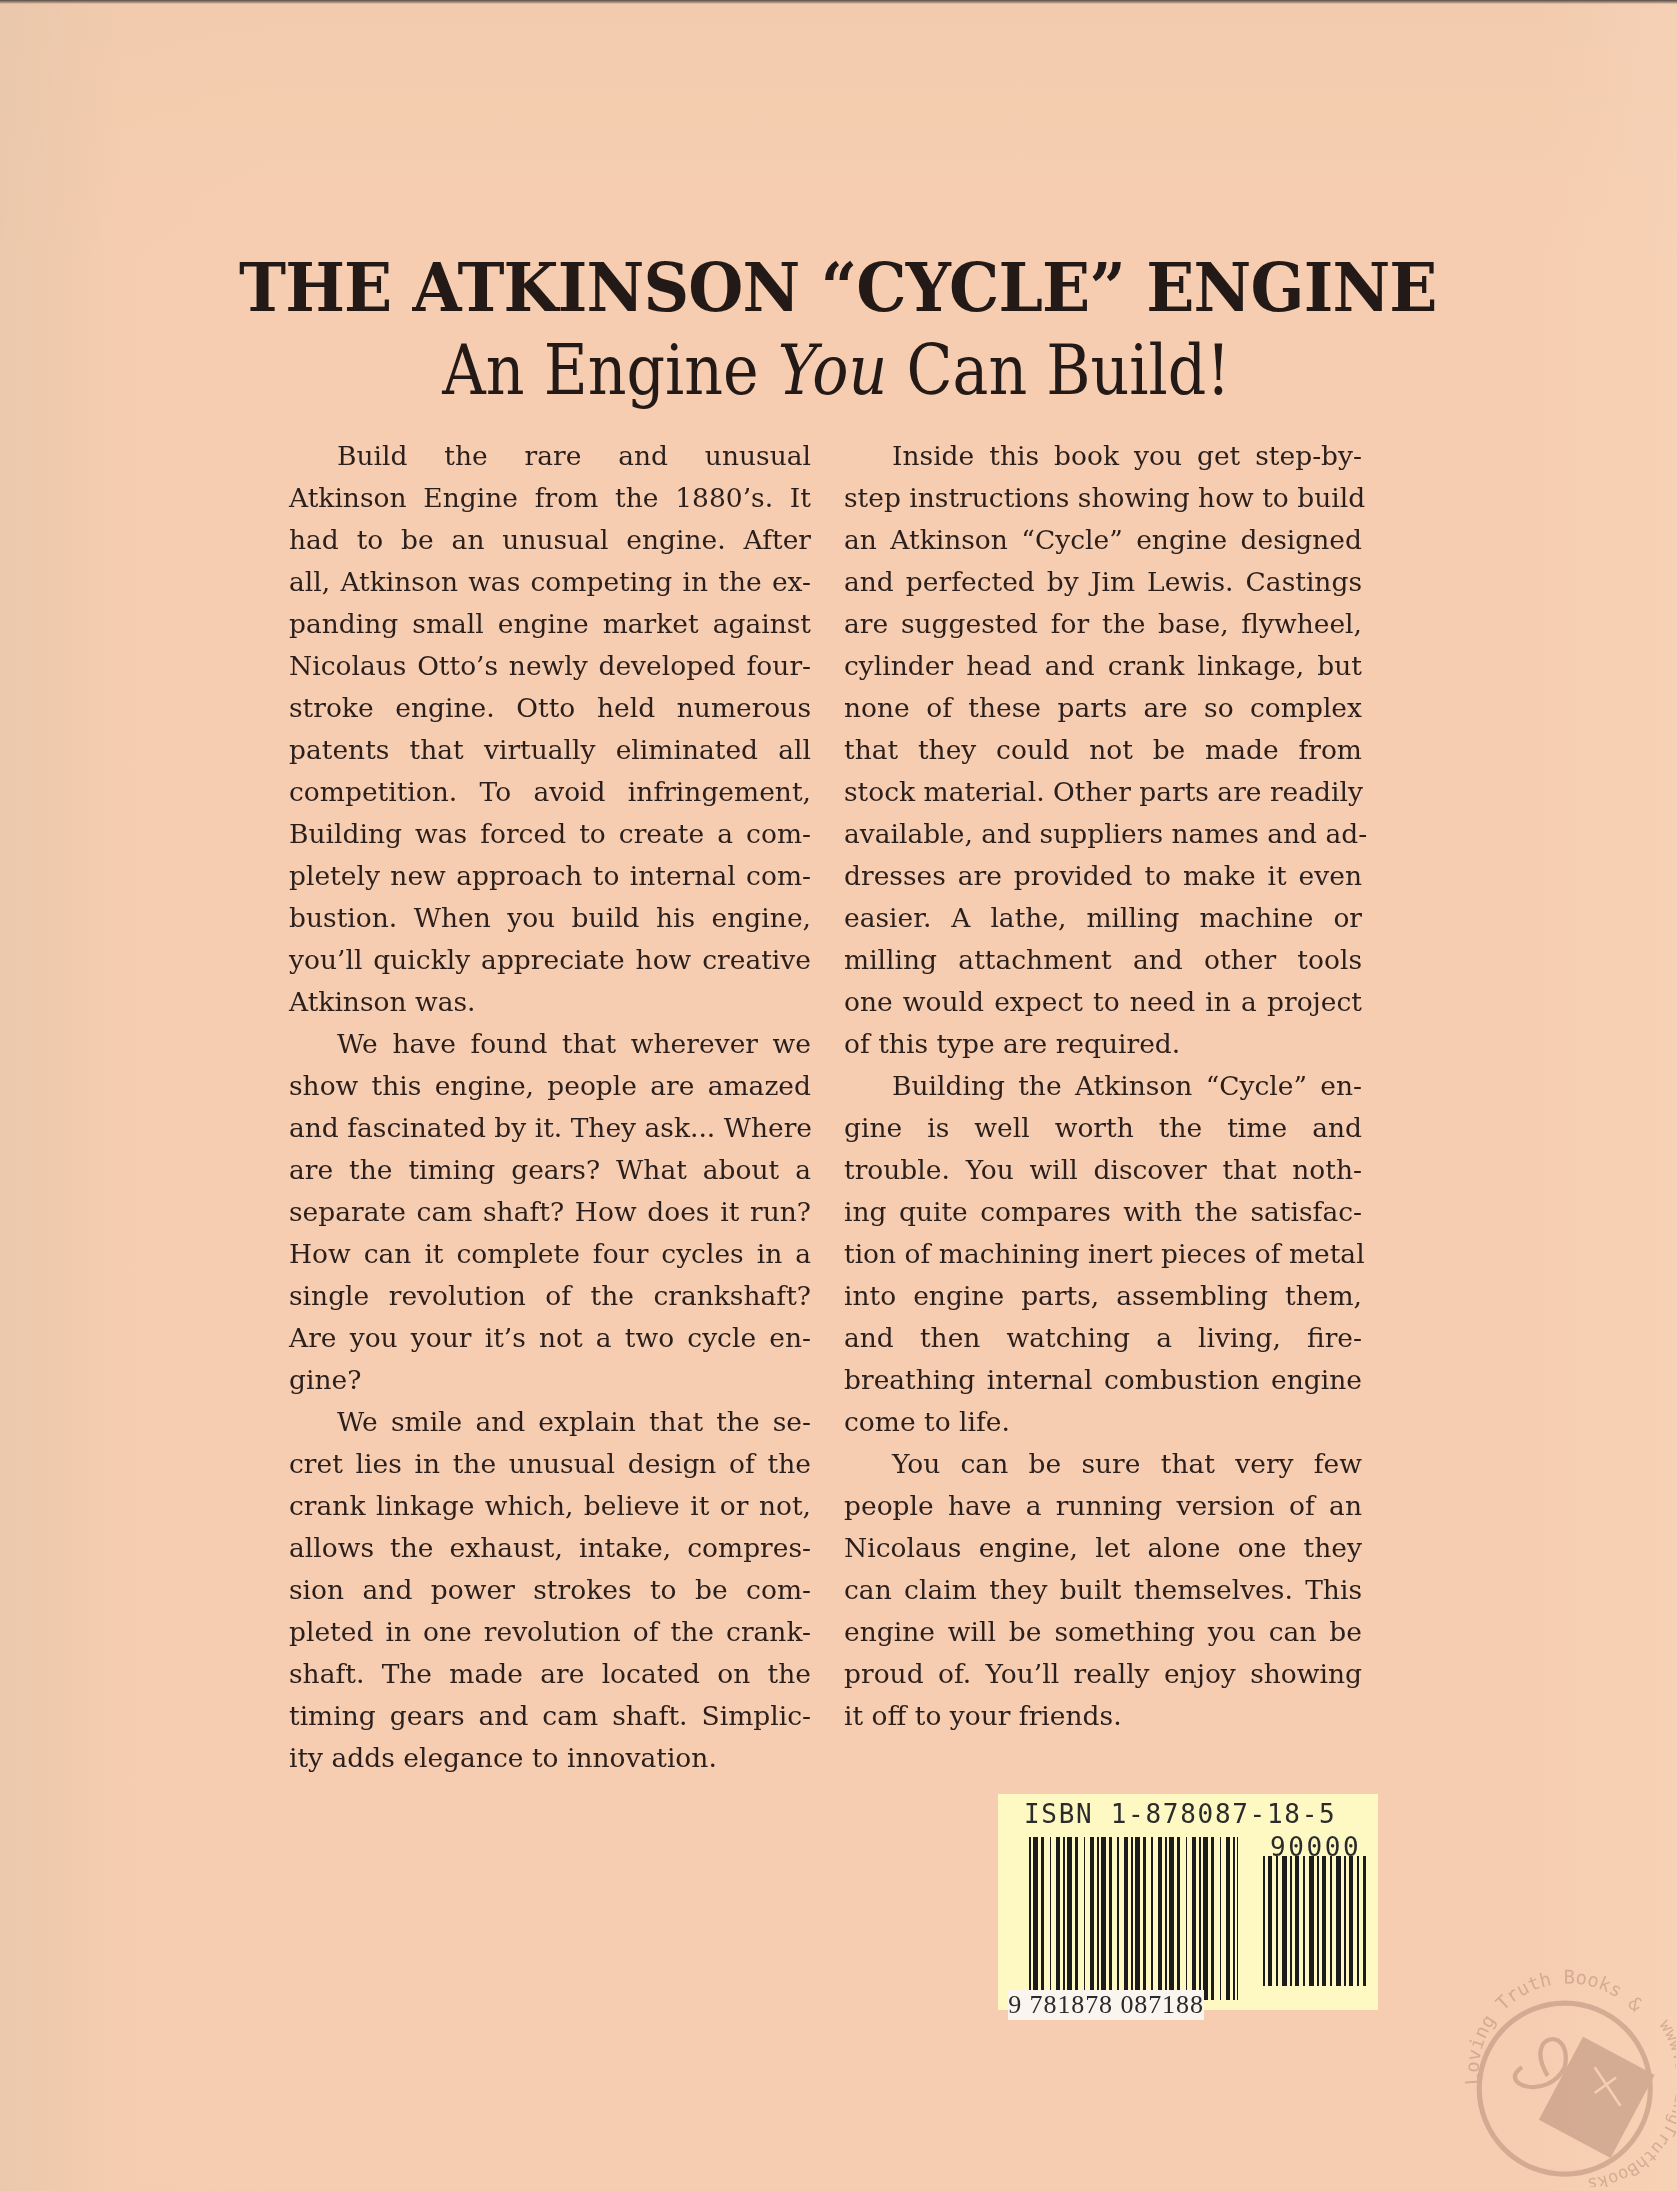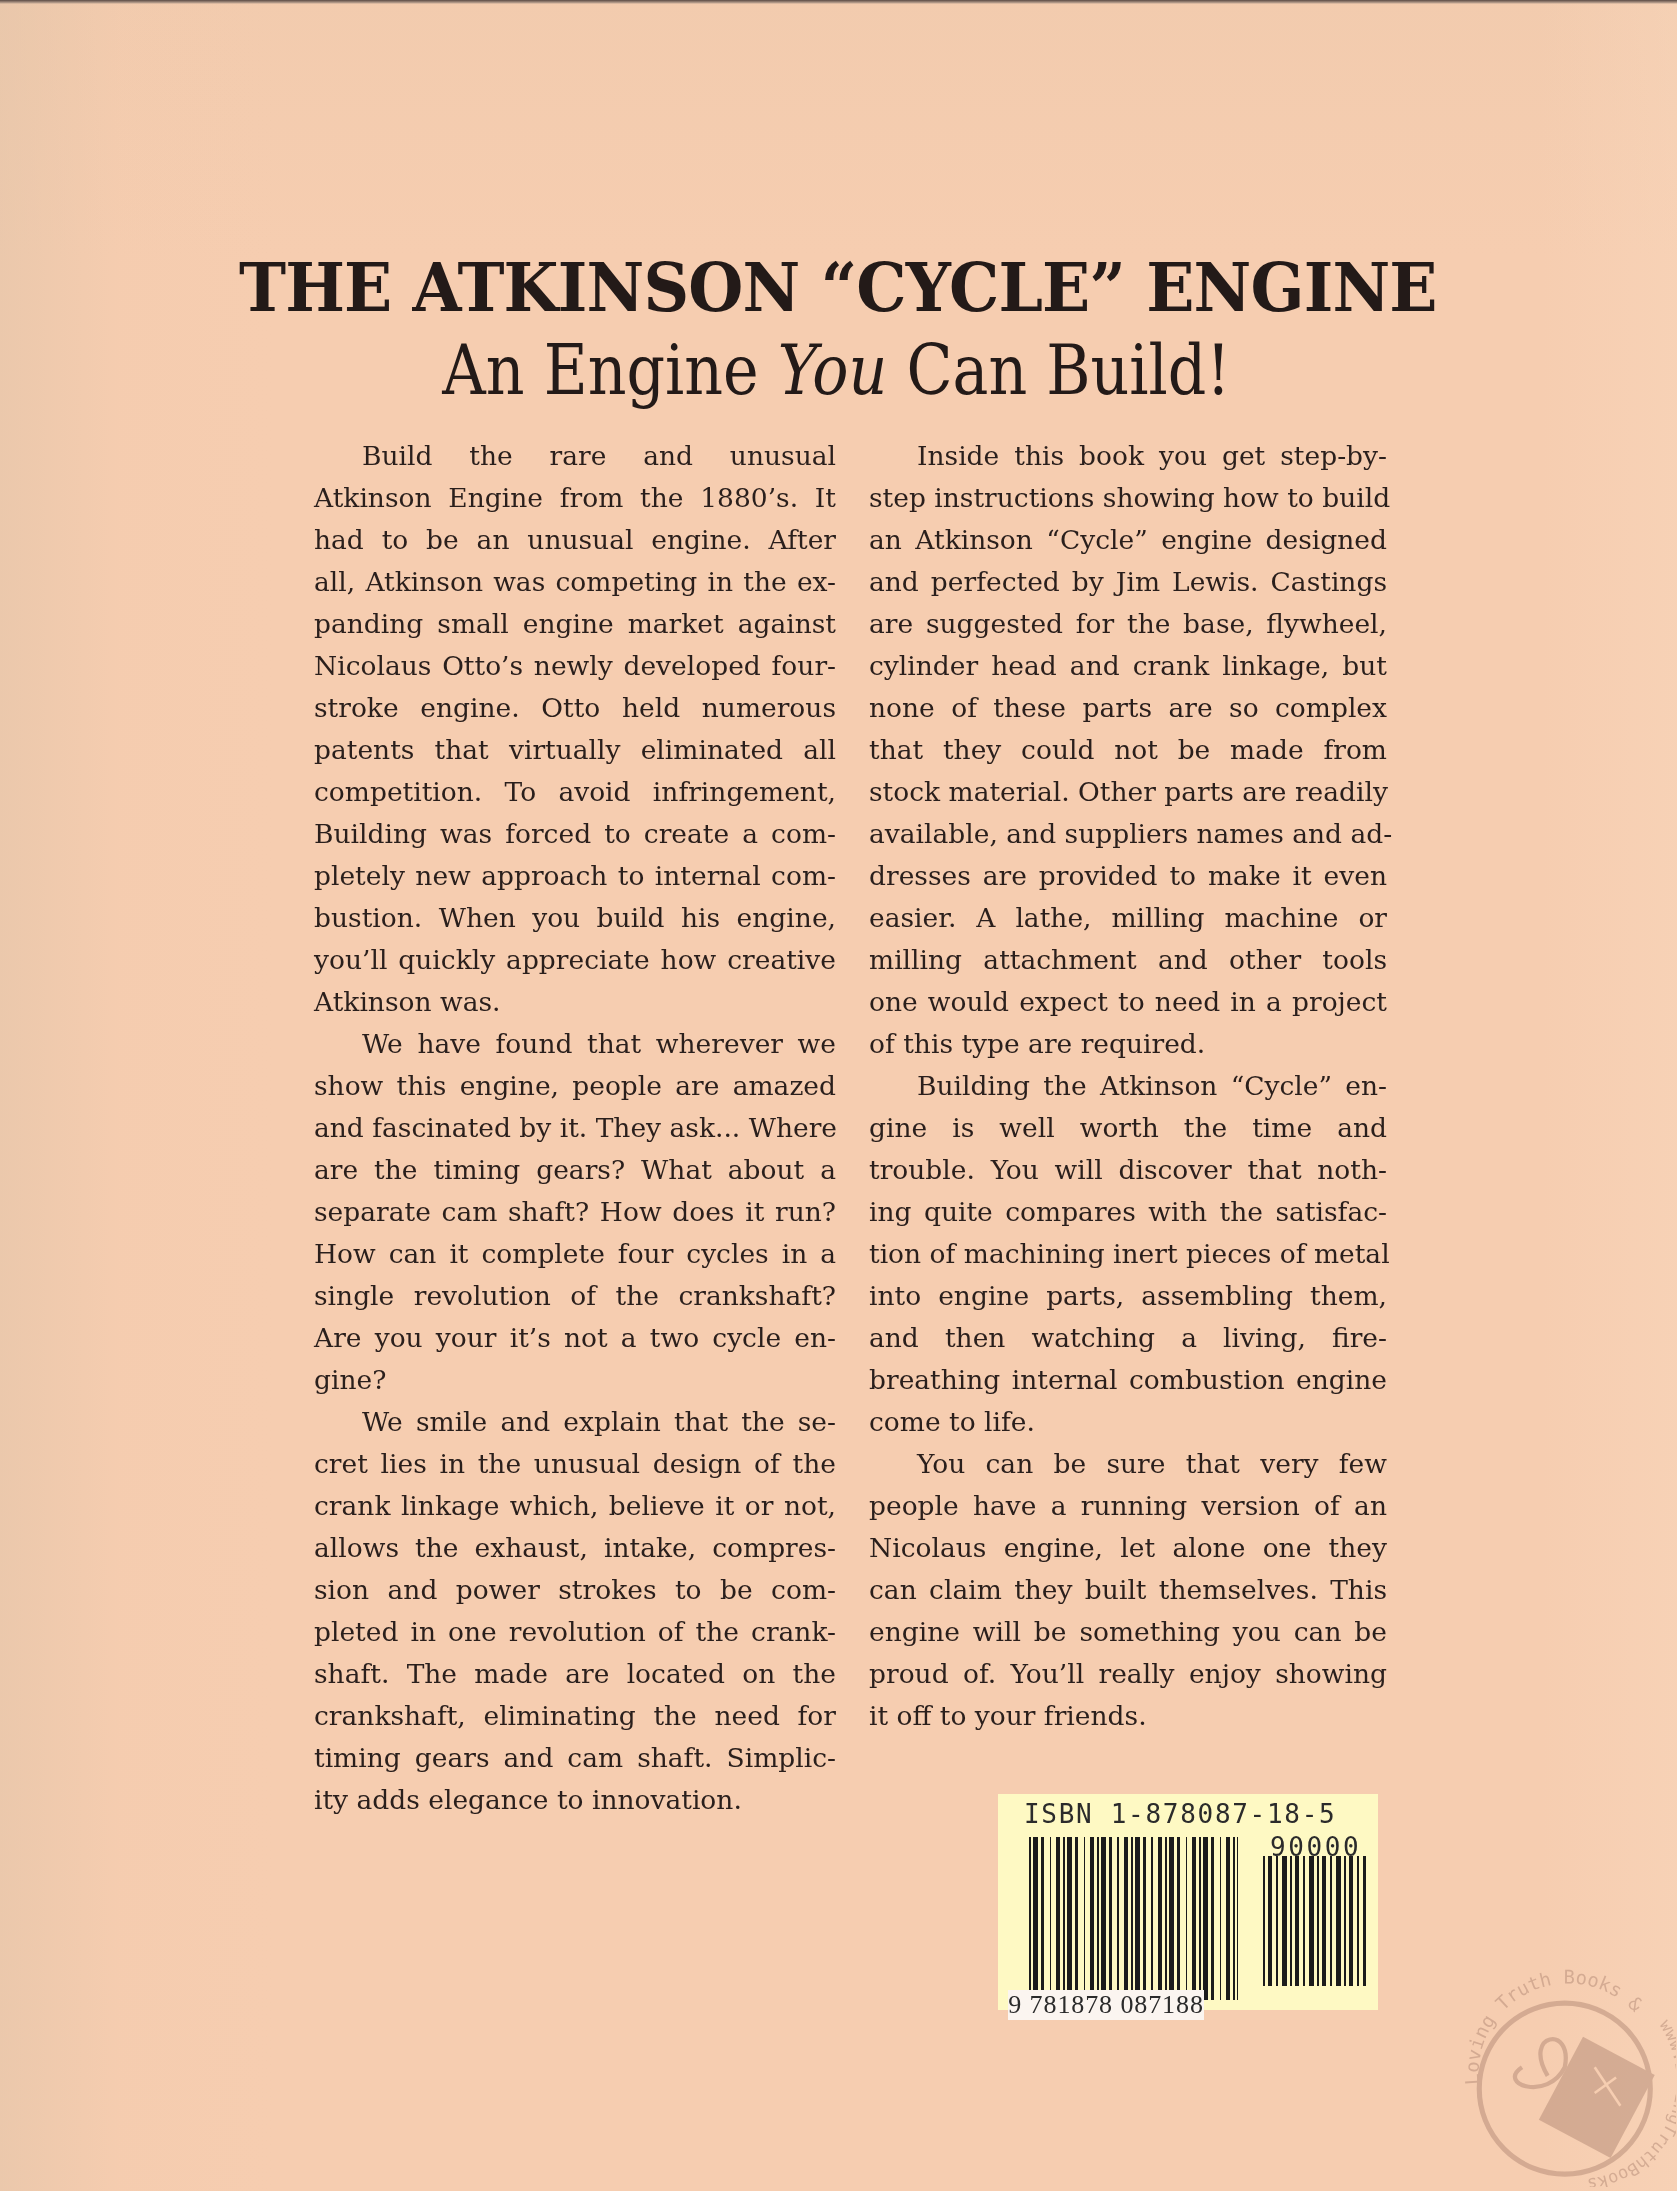--- a/index.html
+++ b/index.html
@@ -55,21 +55,20 @@
       white-space: nowrap;
     }
     .subtitle .em { font-style: italic; }
     .column {
       position: absolute;
       top: 435px;
       font-family: "DejaVu Serif", serif;
       font-size: 26.5px;
       line-height: 42px;
       color: #2a1f1c;
-      margin-left: 25px;
     }
     .col-left { left: 289px; width: 522px; }
     .col-right { left: 844px; width: 518px; }
     .line {
       display: block;
       white-space: nowrap;
       text-align: justify;
       text-align-last: justify;
       height: 42px;
       overflow: visible;
@@ -188,21 +187,20 @@
     <span class="line">single revolution of the crankshaft?</span>
     <span class="line">Are you your it’s not a two cycle en-</span>
     <span class="line last">gine?</span>
     <span class="line indent">We smile and explain that the se-</span>
     <span class="line">cret lies in the unusual design of the</span>
     <span class="line">crank linkage which, believe it or not,</span>
     <span class="line">allows the exhaust, intake, compres-</span>
     <span class="line">sion and power strokes to be com-</span>
     <span class="line">pleted in one revolution of the crank-</span>
     <span class="line">shaft. The made are located on the</span>
-    <span class="line">crankshaft, eliminating the need for</span>
     <span class="line">timing gears and cam shaft. Simplic-</span>
     <span class="line last">ity adds elegance to innovation.</span>
   </div>
 <div class="column col-right" id="col-right">
     <span class="line indent">Inside this book you get step-by-</span>
     <span class="line">step instructions showing how to build</span>
     <span class="line">an Atkinson “Cycle” engine designed</span>
     <span class="line">and perfected by Jim Lewis. Castings</span>
     <span class="line">are suggested for the base, flywheel,</span>
     <span class="line">cylinder head and crank linkage, but</span>

